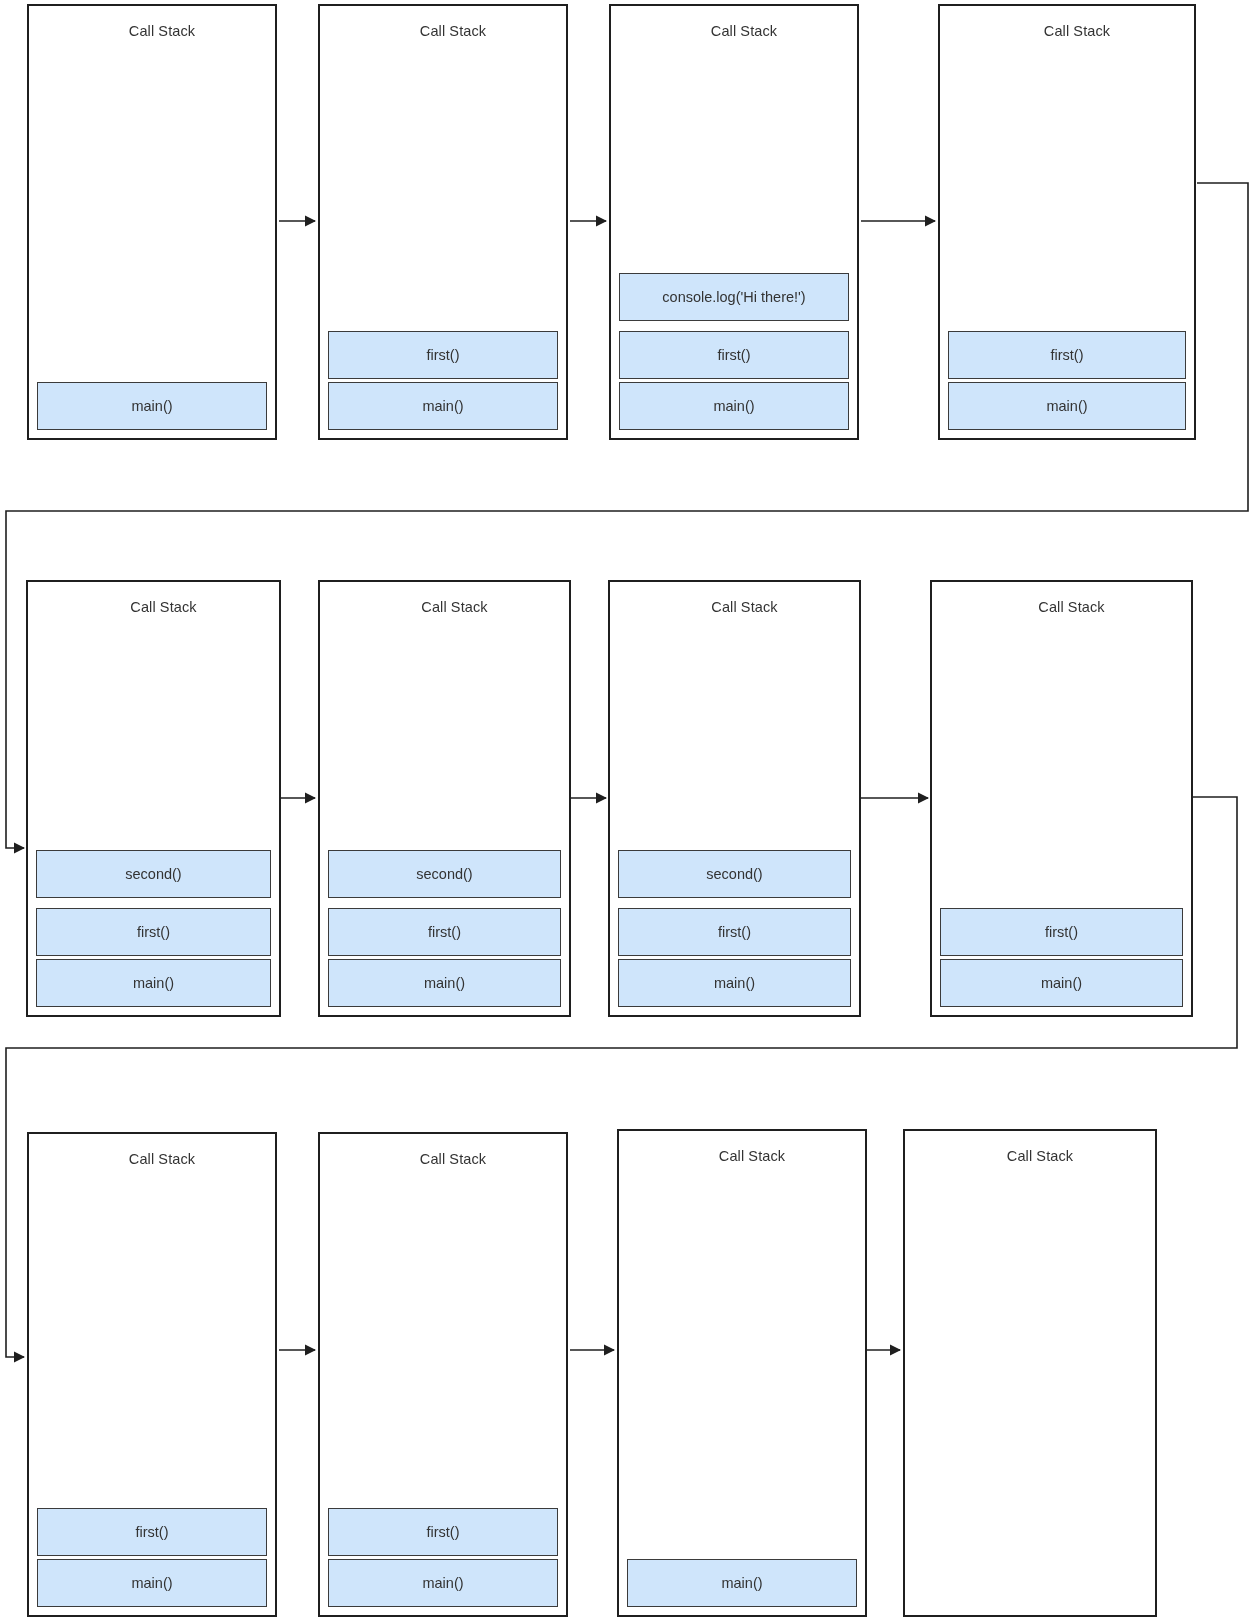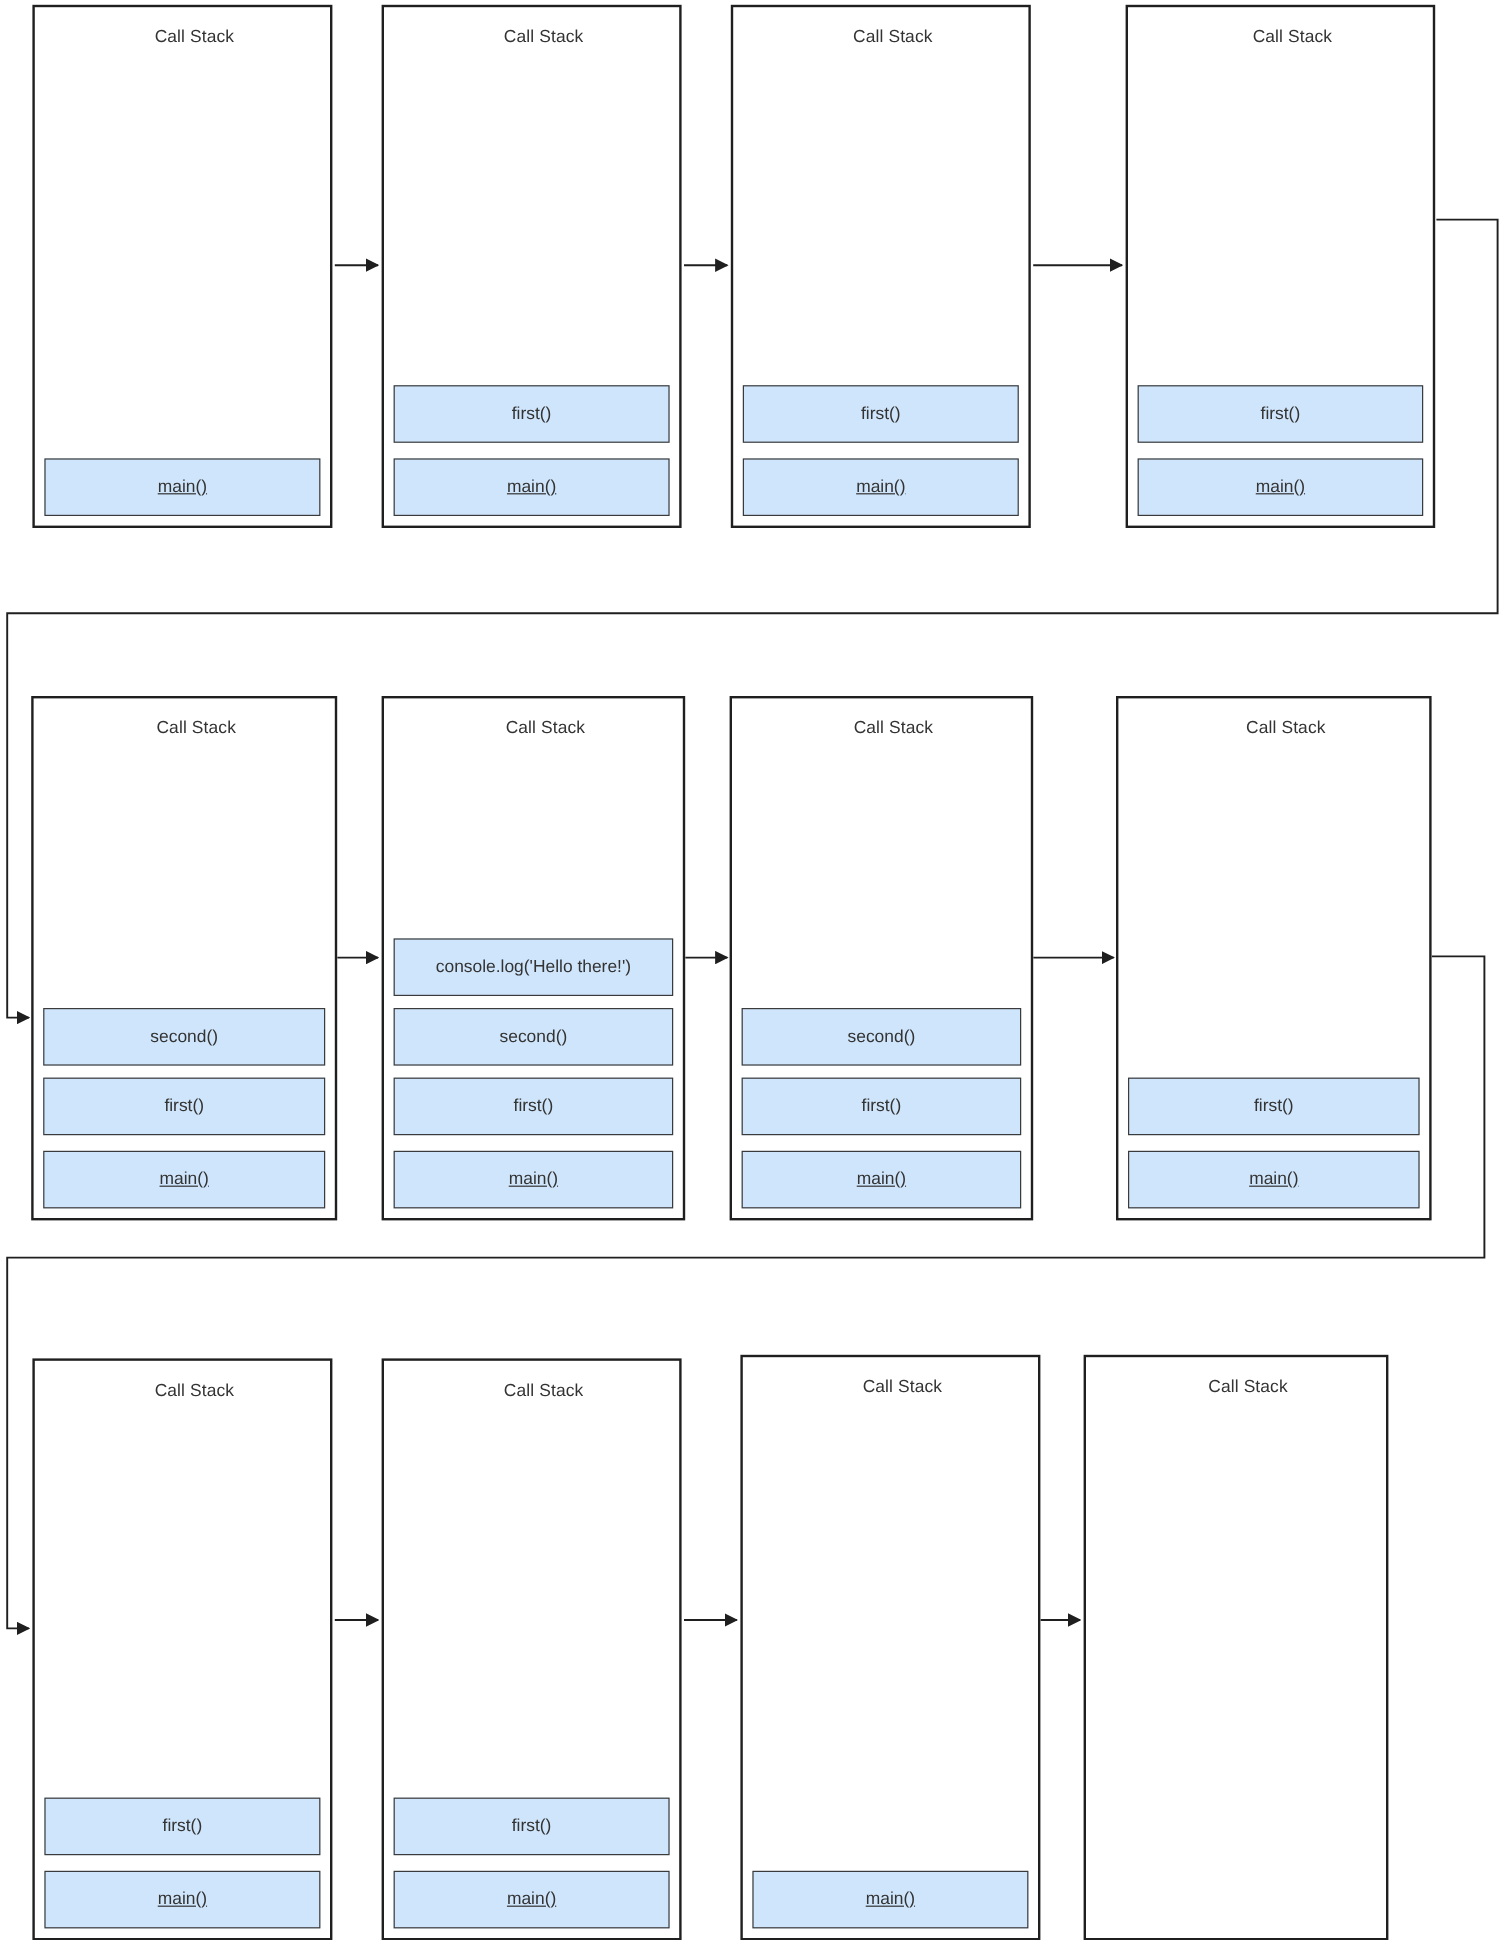--- a/index.html
+++ b/index.html
@@ -50,22 +50,21 @@
     background: #cfe5fb;
     border: 1.4px solid #3b3b3b;
     display: flex;
     align-items: center;
     justify-content: center;
     font-size: 14.5px;
     color: #333333;
     white-space: nowrap;
   }
   .frames .frame:first-child {
-    margin-top: 13px;
-    text-decoration: underline;
+    margin-top: 3px;
   }
   svg.links {
     position: absolute;
     left: 0;
     top: 0;
     width: 1257px;
     height: 1617px;
     pointer-events: none;
     overflow: visible;
   }
@@ -117,20 +116,21 @@
       <div class="frame">main()</div>
       <div class="frame">first()</div>
     </div>
   </div>
 
   <div class="panel" style="left:609px; top:4px; width:250px; height:436px;">
     <div class="panel-title">Call Stack</div>
     <div class="frames">
       <div class="frame">main()</div>
       <div class="frame">first()</div>
+      <div class="frame">console.log('Hi there!')</div>
     </div>
   </div>
 
   <div class="panel" style="left:938px; top:4px; width:258px; height:436px;">
     <div class="panel-title">Call Stack</div>
     <div class="frames">
       <div class="frame">main()</div>
       <div class="frame">first()</div>
     </div>
   </div>
@@ -143,21 +143,20 @@
       <div class="frame">second()</div>
     </div>
   </div>
 
   <div class="panel" style="left:318px; top:580px; width:253px; height:437px;">
     <div class="panel-title">Call Stack</div>
     <div class="frames">
       <div class="frame">main()</div>
       <div class="frame">first()</div>
       <div class="frame">second()</div>
-      <div class="frame">console.log('Hello there!')</div>
     </div>
   </div>
 
   <div class="panel" style="left:608px; top:580px; width:253px; height:437px;">
     <div class="panel-title">Call Stack</div>
     <div class="frames">
       <div class="frame">main()</div>
       <div class="frame">first()</div>
       <div class="frame">second()</div>
     </div>

